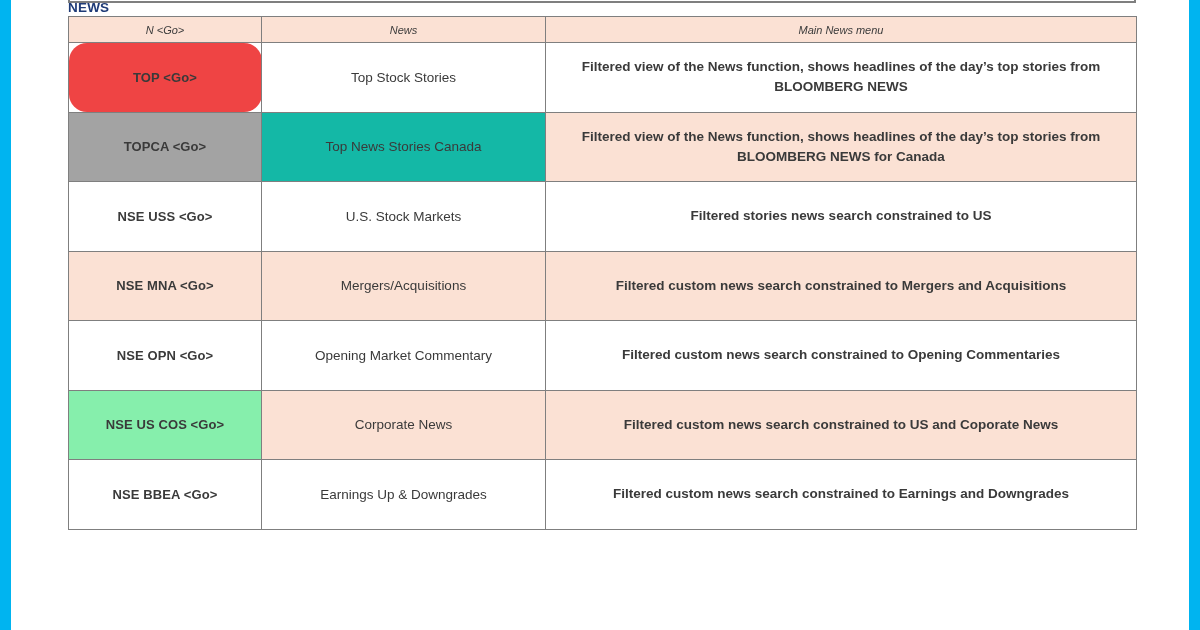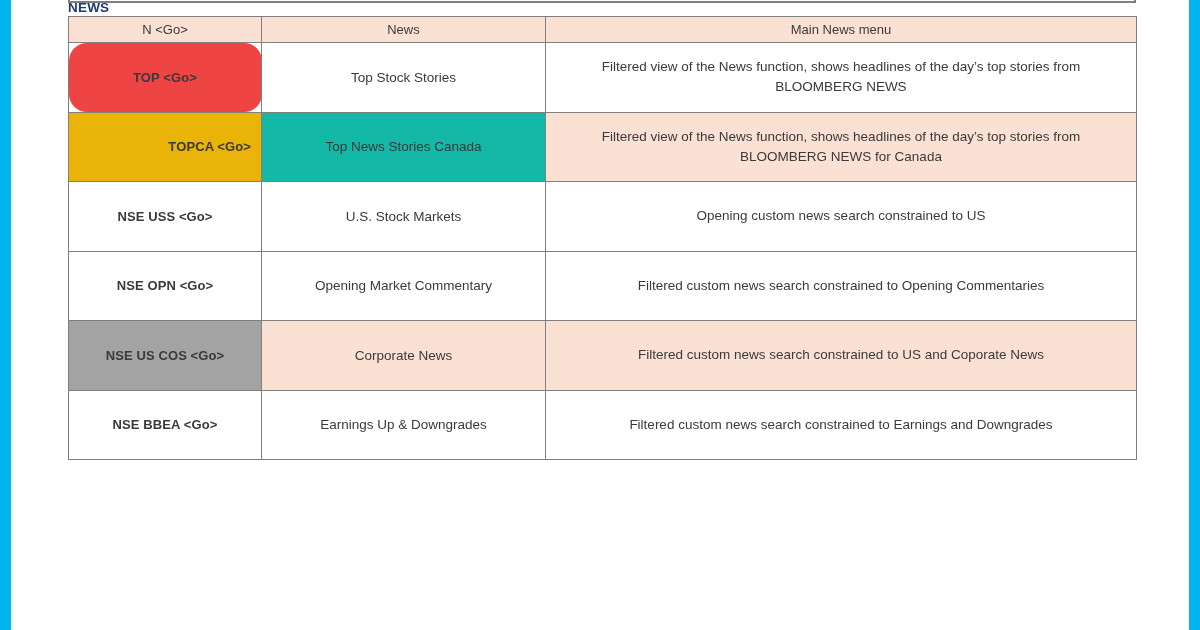--- a/index.html
+++ b/index.html
@@ -78,24 +78,25 @@
     border: 1.6px solid #7f7f7f;
     text-align: center;
     vertical-align: middle;
     color: #3b3b3b;
     padding: 2px 10px;
     box-sizing: border-box;
   }
 
   .fn-table thead th {
     height: 26px;
-    font-size: 13px;
+    font-size: 11px;
     font-weight: normal;
     background: #fbe1d4;
     line-height: 16px;
+    font-style: italic;
   }
 
   .fn-table tbody tr { height: 69.5px; }
   .fn-table tbody tr.shaded td { background: #fbe1d4; }
   .fn-table tbody tr.plain  td { background: #ffffff; }
 
   td.code {
     font-size: 13px;
     font-weight: bold;
     letter-spacing: 0.1px;
@@ -104,20 +105,21 @@
   td.name {
     font-size: 13.5px;
     color: #3a3a3a;
   }
   td.desc {
     font-size: 13.5px;
     line-height: 20px;
     color: #3a3a3a;
     padding-left: 22px;
     padding-right: 22px;
+    font-weight: bold;
   }
 </style>
 </head>
 <body>
 
 <div class="page">
 
   <div class="rail rail-left" style="background: rgb(0, 180, 240);"></div>
   <div class="rail rail-right" style="background: rgb(0, 180, 240);"></div>
 
@@ -138,36 +140,41 @@
         <th style="background: rgb(251, 225, 212); border-color: rgb(127, 127, 127);">Main News menu</th>
       </tr>
     </thead>
     <tbody id="table-body">
         <tr class="plain">
           <td class="code" style="background: #ef4444; border-color: rgb(127, 127, 127); border-radius: 18px;">TOP &lt;Go&gt;</td>
           <td class="name" style="background: rgb(255, 255, 255); border-color: rgb(127, 127, 127);">Top Stock Stories</td>
           <td class="desc" style="background: rgb(255, 255, 255); border-color: rgb(127, 127, 127);">Filtered view of the News function, shows headlines of the day’s top stories from BLOOMBERG NEWS</td>
         </tr>
         <tr class="shaded">
-          <td class="code" style="background: #eab308; border-color: rgb(127, 127, 127); text-align: right;">TOPCA &lt;Go&gt;</td>
+          <td class="code" style="background: #a3a3a3; border-color: rgb(127, 127, 127);">TOPCA &lt;Go&gt;</td>
           <td class="name" style="background: #14b8a6; border-color: rgb(127, 127, 127);">Top News Stories Canada</td>
           <td class="desc" style="background: rgb(251, 225, 212); border-color: rgb(127, 127, 127);">Filtered view of the News function, shows headlines of the day’s top stories from BLOOMBERG NEWS for Canada</td>
         </tr>
         <tr class="plain">
           <td class="code" style="background: rgb(255, 255, 255); border-color: rgb(127, 127, 127);">NSE USS &lt;Go&gt;</td>
           <td class="name" style="background: rgb(255, 255, 255); border-color: rgb(127, 127, 127);">U.S. Stock Markets</td>
-          <td class="desc" style="background: rgb(255, 255, 255); border-color: rgb(127, 127, 127);">Opening custom news search constrained to US</td>
+          <td class="desc" style="background: rgb(255, 255, 255); border-color: rgb(127, 127, 127);">Filtered stories news search constrained to US</td>
+        </tr>
+        <tr class="shaded">
+          <td class="code" style="background: rgb(251, 225, 212); border-color: rgb(127, 127, 127);">NSE MNA &lt;Go&gt;</td>
+          <td class="name" style="background: rgb(251, 225, 212); border-color: rgb(127, 127, 127);">Mergers/Acquisitions</td>
+          <td class="desc" style="background: rgb(251, 225, 212); border-color: rgb(127, 127, 127);">Filtered custom news search constrained to Mergers and Acquisitions</td>
         </tr>
         <tr class="plain">
           <td class="code" style="background: rgb(255, 255, 255); border-color: rgb(127, 127, 127);">NSE OPN &lt;Go&gt;</td>
           <td class="name" style="background: rgb(255, 255, 255); border-color: rgb(127, 127, 127);">Opening Market Commentary</td>
           <td class="desc" style="background: rgb(255, 255, 255); border-color: rgb(127, 127, 127);">Filtered custom news search constrained to Opening Commentaries</td>
         </tr>
         <tr class="shaded">
-          <td class="code" style="background: #a3a3a3; border-color: rgb(127, 127, 127);">NSE US COS &lt;Go&gt;</td>
+          <td class="code" style="background: #86efac; border-color: rgb(127, 127, 127);">NSE US COS &lt;Go&gt;</td>
           <td class="name" style="background: rgb(251, 225, 212); border-color: rgb(127, 127, 127); text-align: center;">Corporate News</td>
           <td class="desc" style="background: rgb(251, 225, 212); border-color: rgb(127, 127, 127);">Filtered custom news search constrained to US and Coporate News</td>
         </tr>
         <tr class="plain">
           <td class="code" style="background: rgb(255, 255, 255); border-color: rgb(127, 127, 127);">NSE BBEA &lt;Go&gt;</td>
           <td class="name" style="background: rgb(255, 255, 255); border-color: rgb(127, 127, 127);">Earnings Up &amp; Downgrades</td>
           <td class="desc" style="background: rgb(255, 255, 255); border-color: rgb(127, 127, 127);">Filtered custom news search constrained to Earnings and Downgrades</td>
         </tr>
       </tbody>
   </table>

